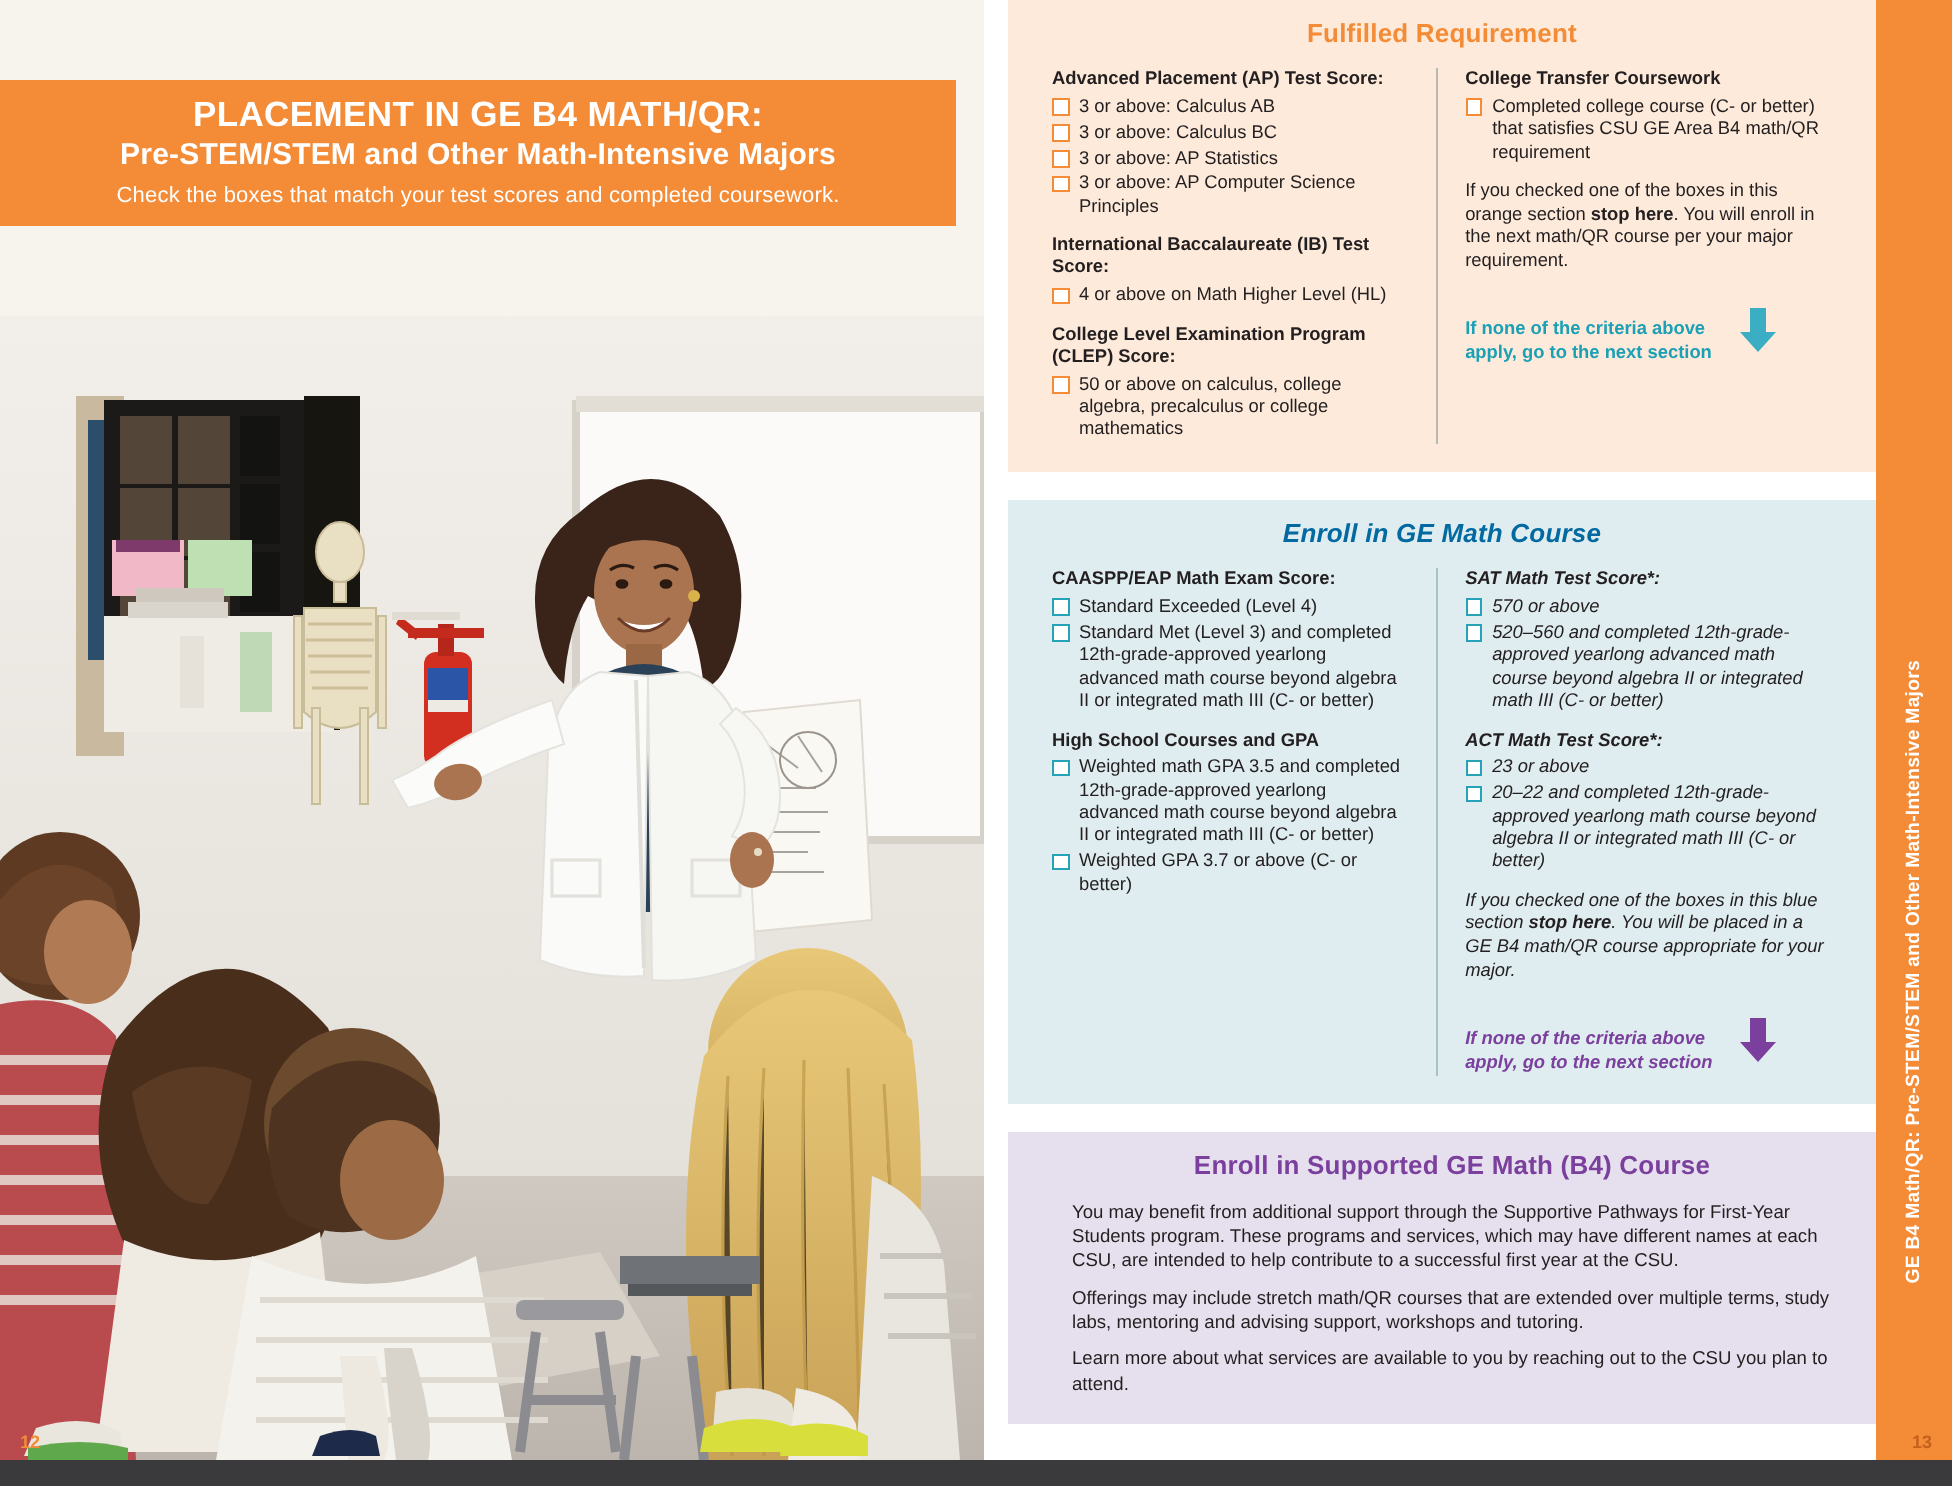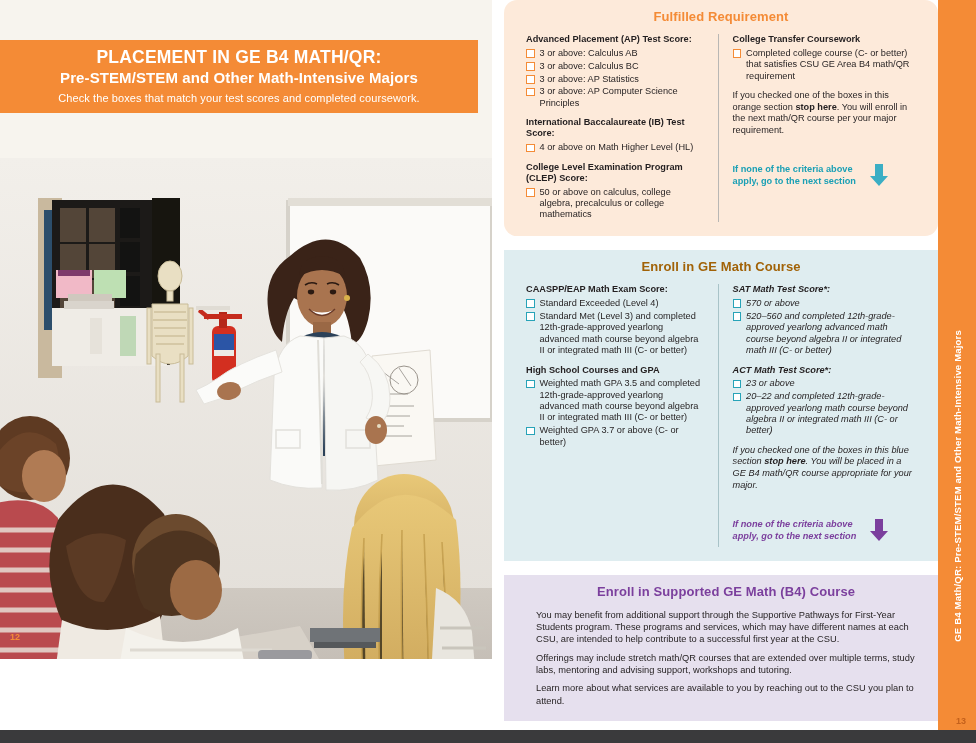--- a/index.html
+++ b/index.html
@@ -7,21 +7,21 @@
   body {
     font-family:"Liberation Sans", sans-serif;
     background:#ffffff;
     position:relative;
   }
   .spread { position:absolute; inset:0; display:flex; }
 
   
   .page-left {
     position:relative;
-    width:492px; height:659px;
+    width:492px; height:743px;
     background:#F7F4EE;
     overflow:hidden;
   }
   .banner {
     position:absolute; left:0; top:40px; width:478px; height:73px;
     background:#F48B36;
     display:flex; flex-direction:column; align-items:center; justify-content:center;
     text-align:center;
   }
   .banner-t1 {
@@ -60,30 +60,30 @@
     white-space:nowrap;
   }
   .pagenum-right {
     position:absolute; right:10px; bottom:17px;
     font-size:9px; font-weight:bold; color:#C4611C;
   }
 
   .content { position:absolute; left:12px; top:0; width:434px; }
 
   .panel { width:434px; padding:9px 22px 14px 22px; position:relative; }
-  .panel.orange { background:#FDEADA;border-radius:13px; }
+  .panel.orange { background:#FDEADA; }
   .panel.blue   { background:#DFEDF0; }
   .panel.purple { background:#E6E0EE;padding-left:32px; }
 
   .panel-title {
     text-align:center; font-weight:bold; font-size:13px; letter-spacing:.1px;
     margin-bottom:10px;
   }
   .panel.orange .panel-title { color:#F48B36; }
-  .panel.blue   .panel-title { color:#a16207; }
+  .panel.blue   .panel-title { color:#0369a1;font-style:italic; }
   .panel.purple .panel-title { color:#7B3F9D; }
 
   .cols { display:flex; gap:0; }
   .col-l { width:196px; padding-right:13px; }
   .col-r { width:203px; padding-left:14px; border-left:1px solid #B9B7B4; }
   .panel.blue .col-r { border-left:1px solid #A8C3C8;font-style:italic; }
 
   .grp-head {
     font-weight:bold; font-size:9.2px; color:#231F20; line-height:1.22;
     margin-bottom:2.5px;
@@ -96,21 +96,21 @@
     background:#ffffff; border:1.2px solid #F48B36;
   }
   .panel.blue .cb { border-color:#27A3B8; }
   .cb-text { font-size:9.2px; line-height:1.24; color:#231F20; }
 
   .para {
     font-size:9.2px; line-height:1.27; color:#231F20; margin-top:8px;
   }
   .para b { font-weight:bold; }
 
-  .nextline { display:flex; align-items:center; margin-top:24px; }
+  .nextline { display:flex; align-items:flex-end; margin-top:14px; }
   .nexttext { font-weight:bold; font-size:9.2px; line-height:1.28; }
   .panel.orange .nexttext { color:#1BA0B5; }
   .panel.blue   .nexttext { color:#7B3F9D; }
   .arrow { margin-left:10px; margin-top:1px; }
 
   .ptext { font-size:9.3px; line-height:1.33; color:#231F20; margin-bottom:6px; }
   .ptext:last-child { margin-bottom:0; }
 
   .footnote { font-size:8.6px; line-height:1.35; color:#231F20; margin-top:17px; width:412px; }
 

